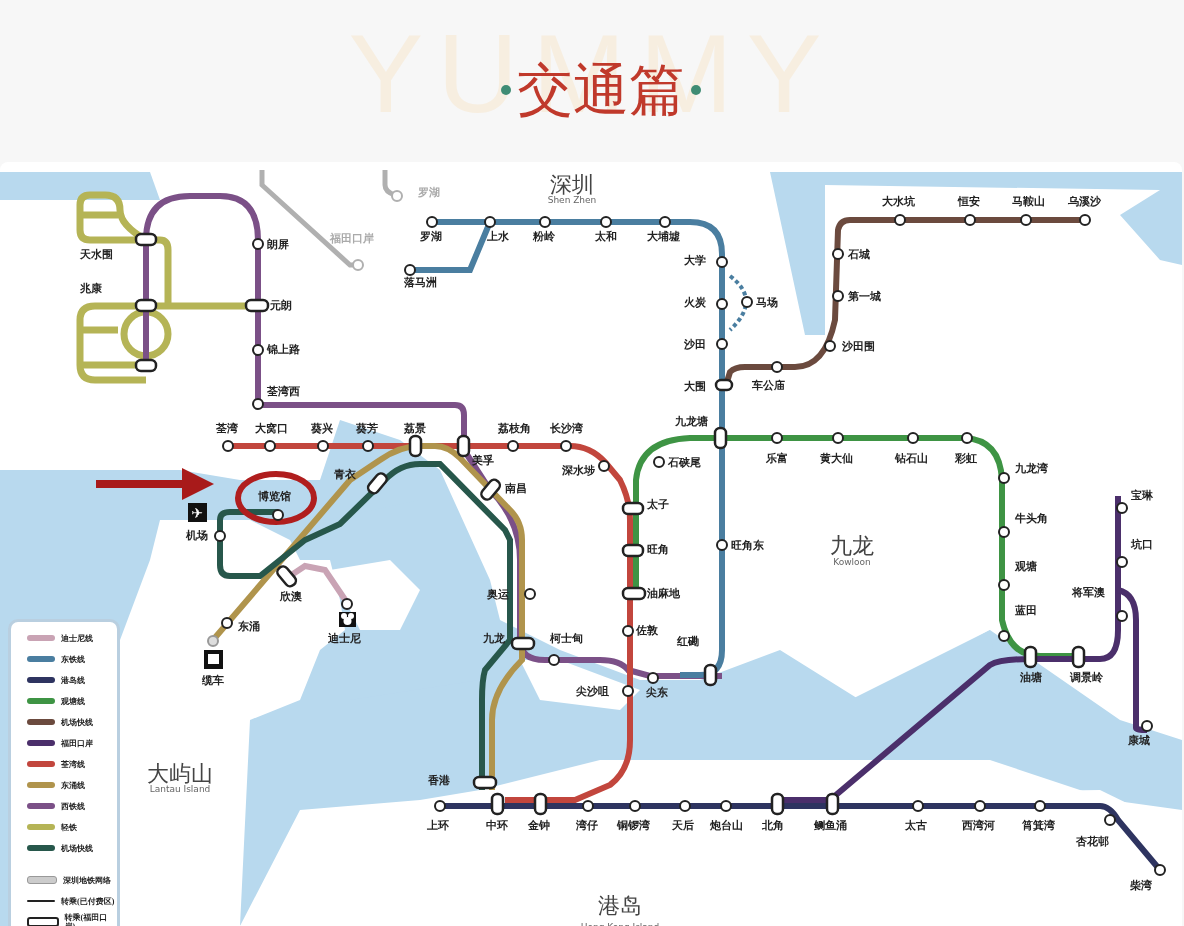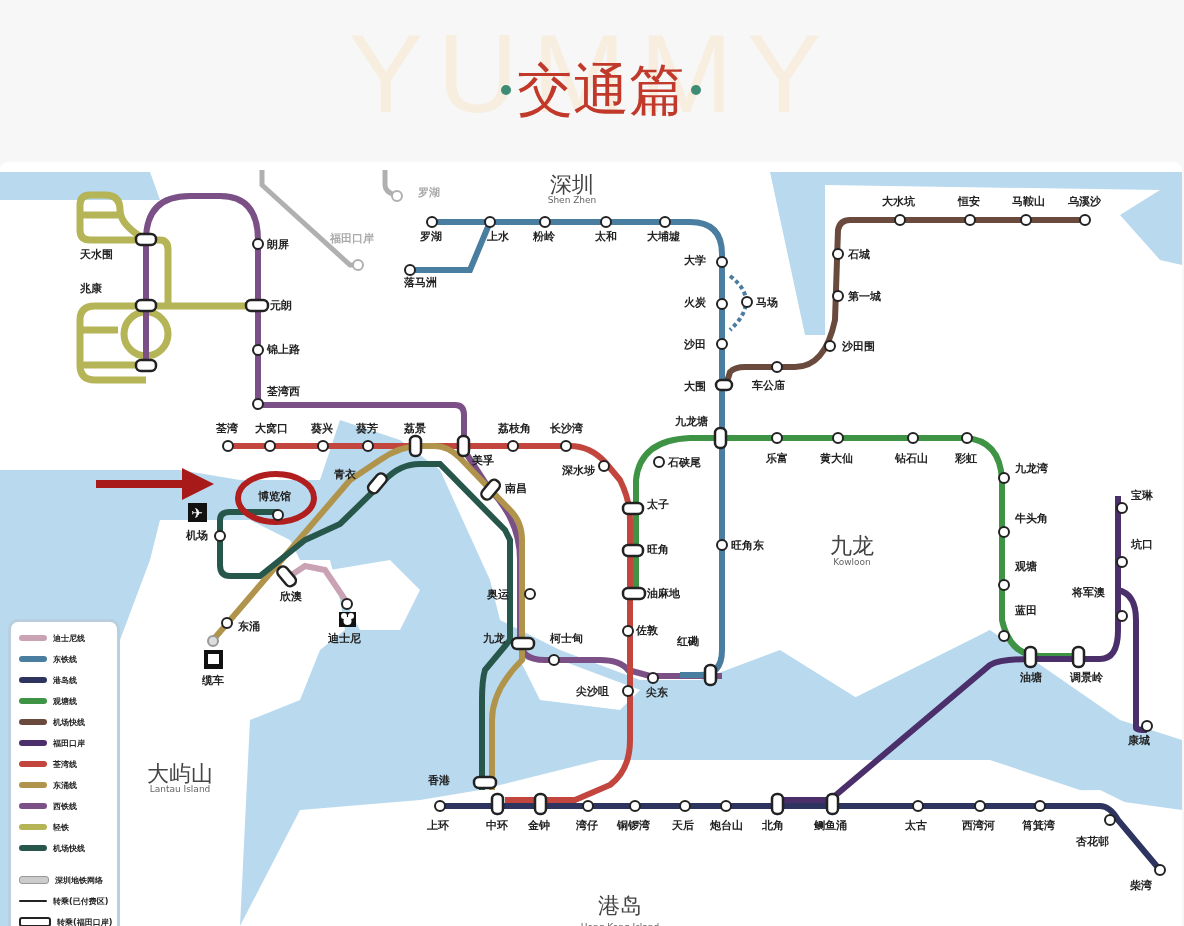--- a/index.html
+++ b/index.html
@@ -8,21 +8,21 @@
   .watermark { position:absolute; left:0; right:0; top:14px; text-align:center; font-family:"Liberation Sans", sans-serif; font-size:112px; letter-spacing:14px; color:#f7eee0; line-height:120px; }
   .title-row { position:absolute; left:0; right:0; top:58px; display:flex; justify-content:center; align-items:center;margin-left:18px; }
   .dot { width:10px; height:10px; border-radius:50%; background:#3f8c74; margin:0 6px; }
   .title { font-size:56px; color:#c0392b; line-height:64px; }
   .map { position:absolute; left:0; top:162px; width:1182px; height:764px; background:#fff; border-radius:8px 8px 0 0; overflow:hidden; }
   svg text { font-family:"DejaVu Sans", sans-serif; }
   .cn { font-size:11px; font-weight:bold; fill:#222; }
   .region { font-size:22px; fill:#444; }
   .region-en { font-size:9px; fill:#666; }
   .legend { position:absolute; left:8px; top:457px; width:106px; height:320px; border:3px solid #b9cfe0; border-radius:10px; background:#fff; }
-  .legend-item { position:absolute; left:8px; height:16px; display:flex; align-items:center; }
+  .legend-item { position:absolute; left:16px; height:16px; display:flex; align-items:center;font-family:Liberation Serif, serif; }
   .legend-swatch { width:28px; height:6px; border-radius:3px; margin-right:6px; }
   .legend-label { font-size:8px; color:#222; font-weight:bold; line-height:9px; }
 </style>
 </head>
 <body>
 
 <div class="header">
   <div class="watermark">YUMMY</div>
   <div class="title-row">
     <span class="dot"></span>

